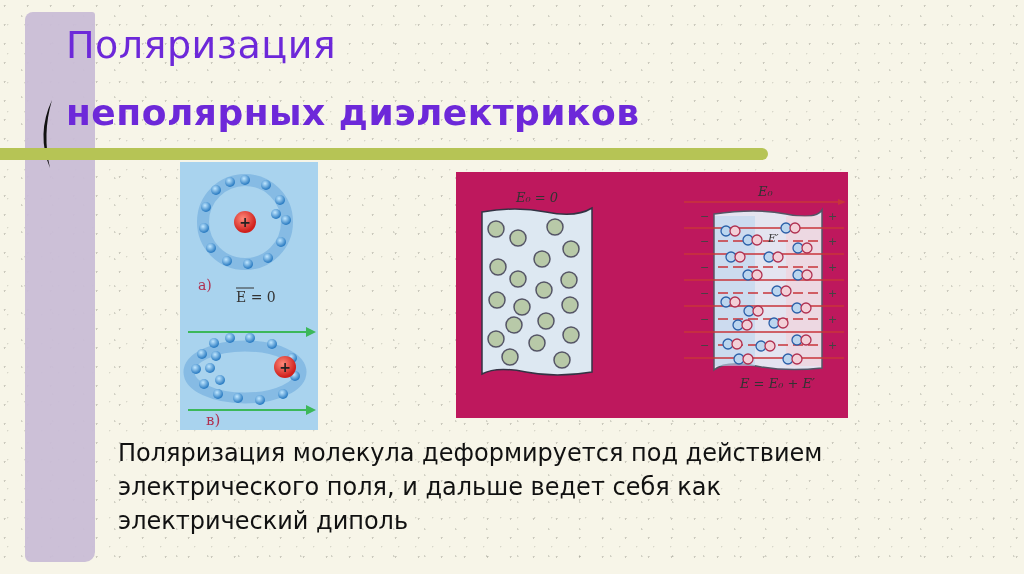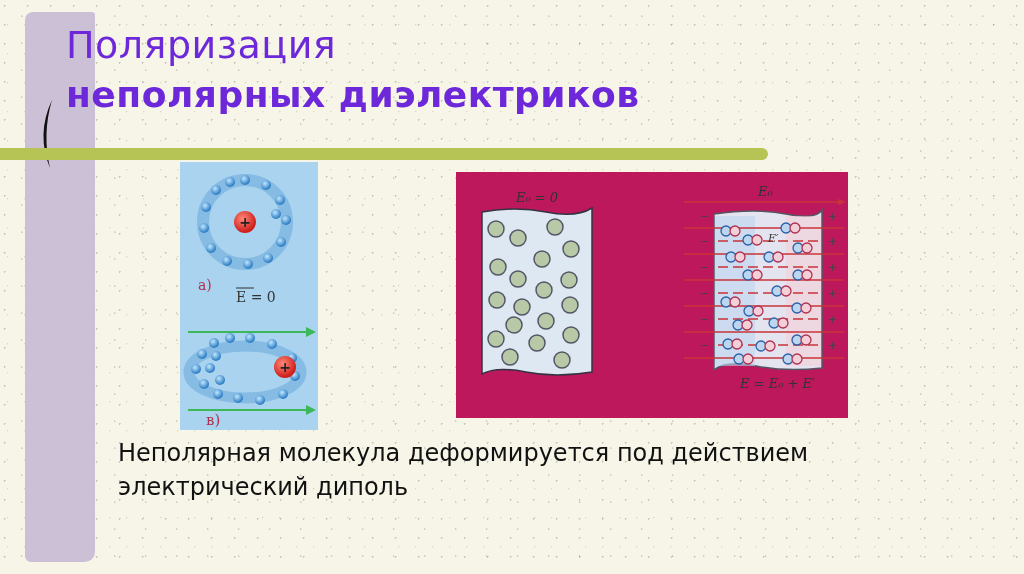--- a/index.html
+++ b/index.html
@@ -19,21 +19,21 @@
     opacity: 0.95;
   }
   .bracket {
     position: absolute; left: 34px; top: 98px; width: 24px; height: 72px;
   }
   .title {
     position: absolute; left: 66px; top: 24px; margin: 0;
     color: #6d28d9; line-height: 1.15;
   }
   .title .l1 { display:block; font-size: 38px; font-weight: normal; letter-spacing: 0.5px; }
-  .title .l2 { display:block; font-size: 36px; font-weight: bold; letter-spacing: 0.5px; margin-top: 6px; }
+  .title .l2 { display:block; font-size: 36px; font-weight: bold; letter-spacing: 0.5px; margin-top: 24px; }
   .green-line {
     position: absolute; left: 0; top: 148px; width: 768px; height: 12px;
     background: #b6c455; border-radius: 0 6px 6px 0;
   }
   .fig-a {
     position: absolute; left: 180px; top: 162px; width: 138px; height: 268px;
     background: #a9d3ee;
   }
   .fig-b {
     position: absolute; left: 456px; top: 172px; width: 392px; height: 246px;
@@ -269,15 +269,16 @@
       <g transform="translate(332,187)">
           <circle r="5" fill="#bcd6ef" stroke="#2b5fa8"></circle>
           <circle cx="9" r="5" fill="#f3d0d8" stroke="#b03050"></circle>
         </g>
     </g>
     <text x="284" y="216" font-family="DejaVu Serif, serif" font-size="13" font-style="italic" fill="#333">E = E₀ + E′</text>
   </svg>
 </div>
 
 <p class="body-text">
-  <span>Неполярная молекула деформируется под действием</span>
+  <span>Поляризация молекула деформируется под действием</span>
+  <span>электрического поля, и дальше ведет себя как</span>
   <span>электрический диполь</span>
 </p>
 
 </body></html>

